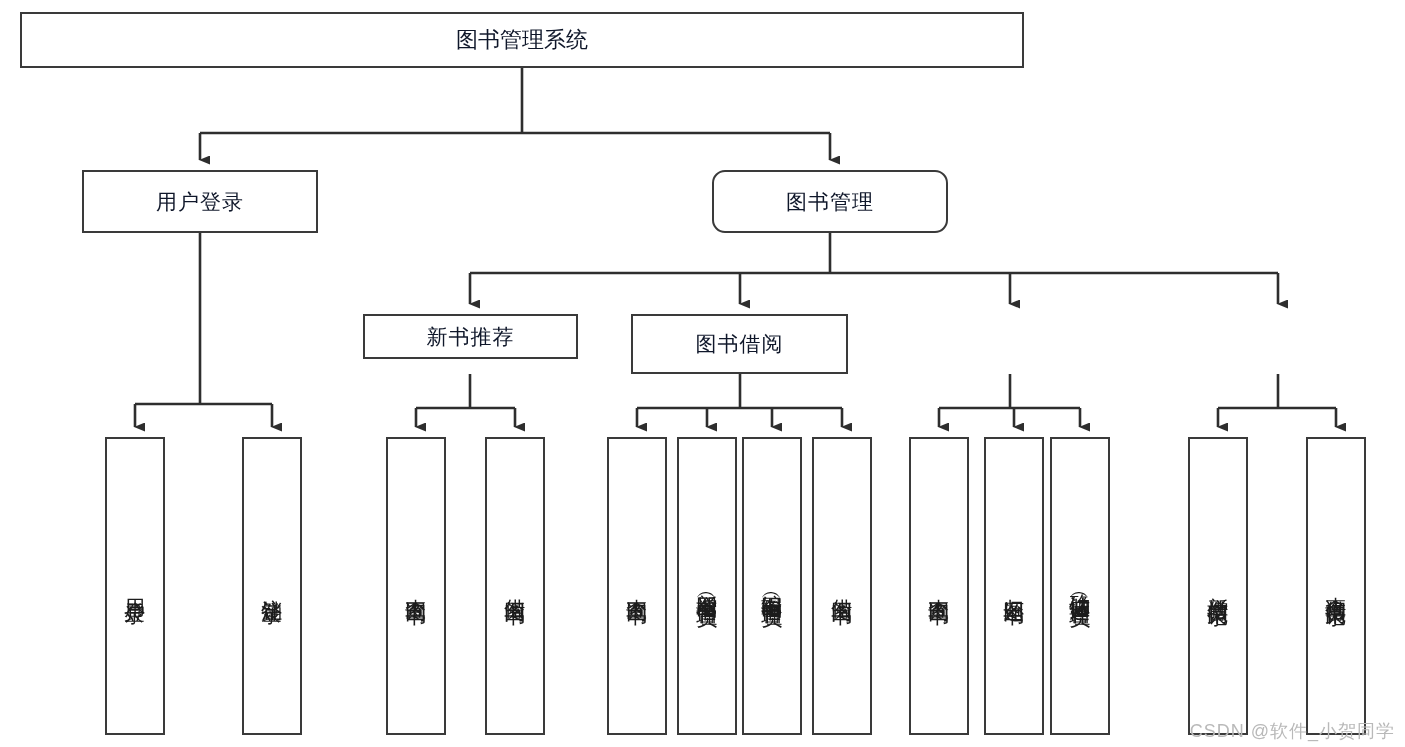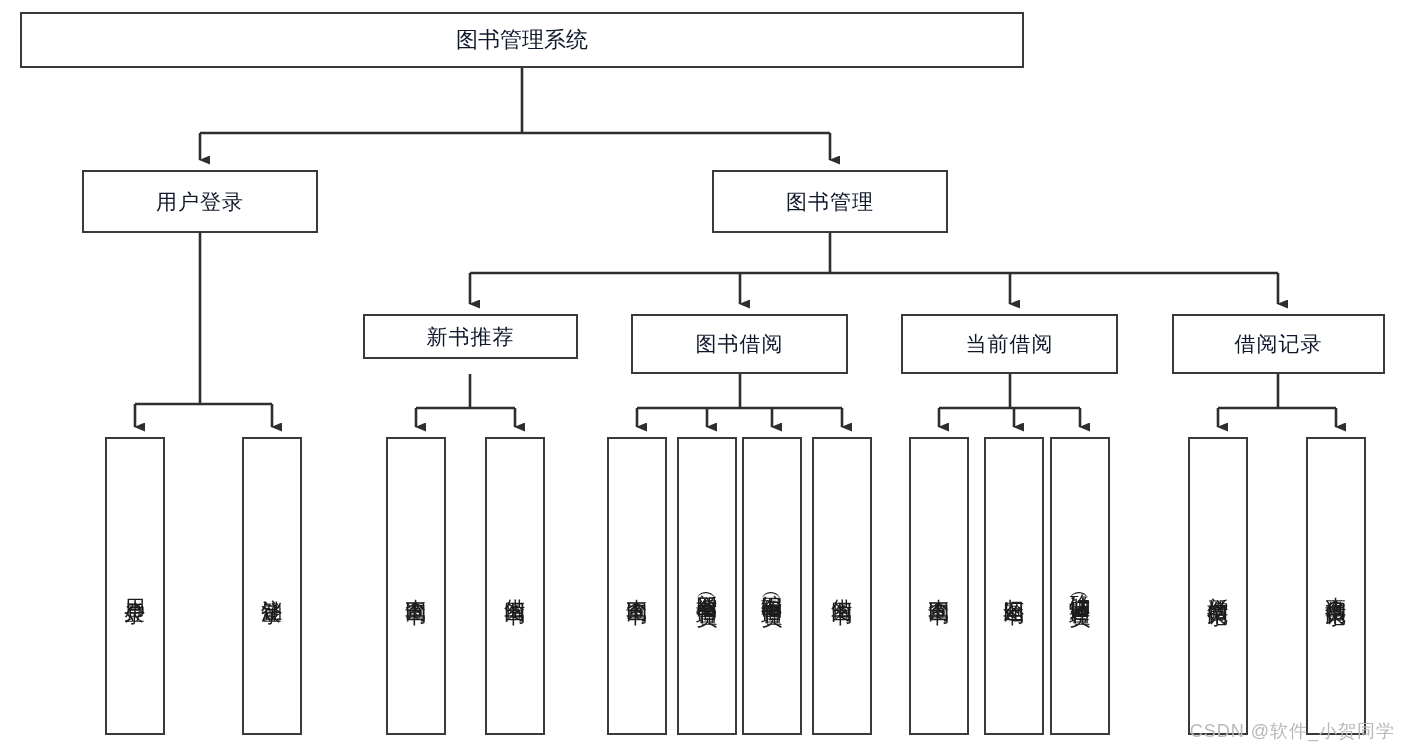--- a/index.html
+++ b/index.html
@@ -72,35 +72,29 @@
     </g>
   </svg>
 
   <div class="node root" style="left:20px;top:12px;width:1004px;height:56px;">
     <span>图书管理系统</span>
   </div>
 
   <div class="node h" style="left:82px;top:170px;width:236px;height:63px;">
     <span>用户登录</span>
   </div>
-  <div class="node h" style="left:712px;top:170px;width:236px;height:63px;">
+  <div class="node h" style="left:712px;top:170px;width:236px;height:63px;border-radius:13px;">
     <span>图书管理</span>
   </div>
 
   <div class="node h" style="left:363px;top:314px;width:215px;height:45px;">
     <span>新书推荐</span>
   </div>
   <div class="node h" style="left:631px;top:314px;width:217px;height:60px;text-align:center;">
     <span>图书借阅</span>
-  </div>
-  <div class="node h" style="left:901px;top:314px;width:217px;height:60px;">
-    <span>当前借阅</span>
-  </div>
-  <div class="node h" style="left:1172px;top:314px;width:213px;height:60px;">
-    <span>借阅记录</span>
   </div>
 
   <div class="leaf" style="left:105px;top:437px;width:60px;height:298px;">
     <span class="vtxt">用户登录</span>
   </div>
   <div class="leaf" style="left:242px;top:437px;width:60px;height:298px;">
     <span class="vtxt">注销登录</span>
   </div>
   <div class="leaf" style="left:386px;top:437px;width:60px;height:298px;">
     <span class="vtxt">查询图书</span>

